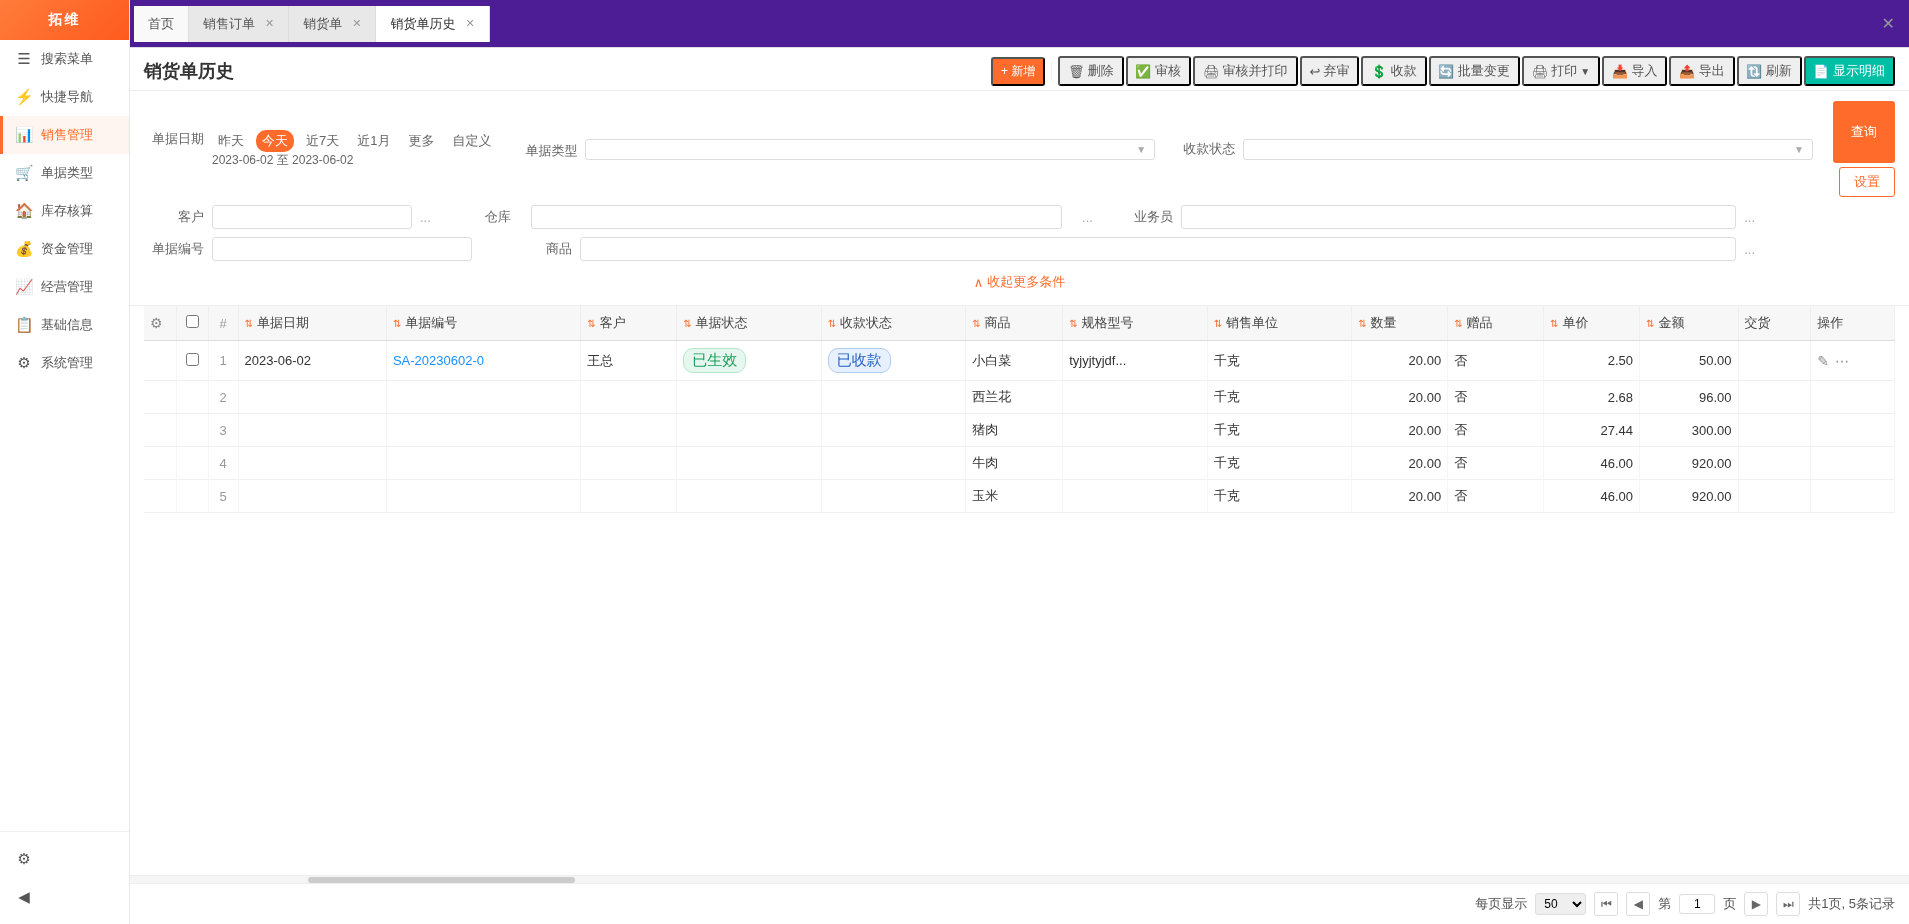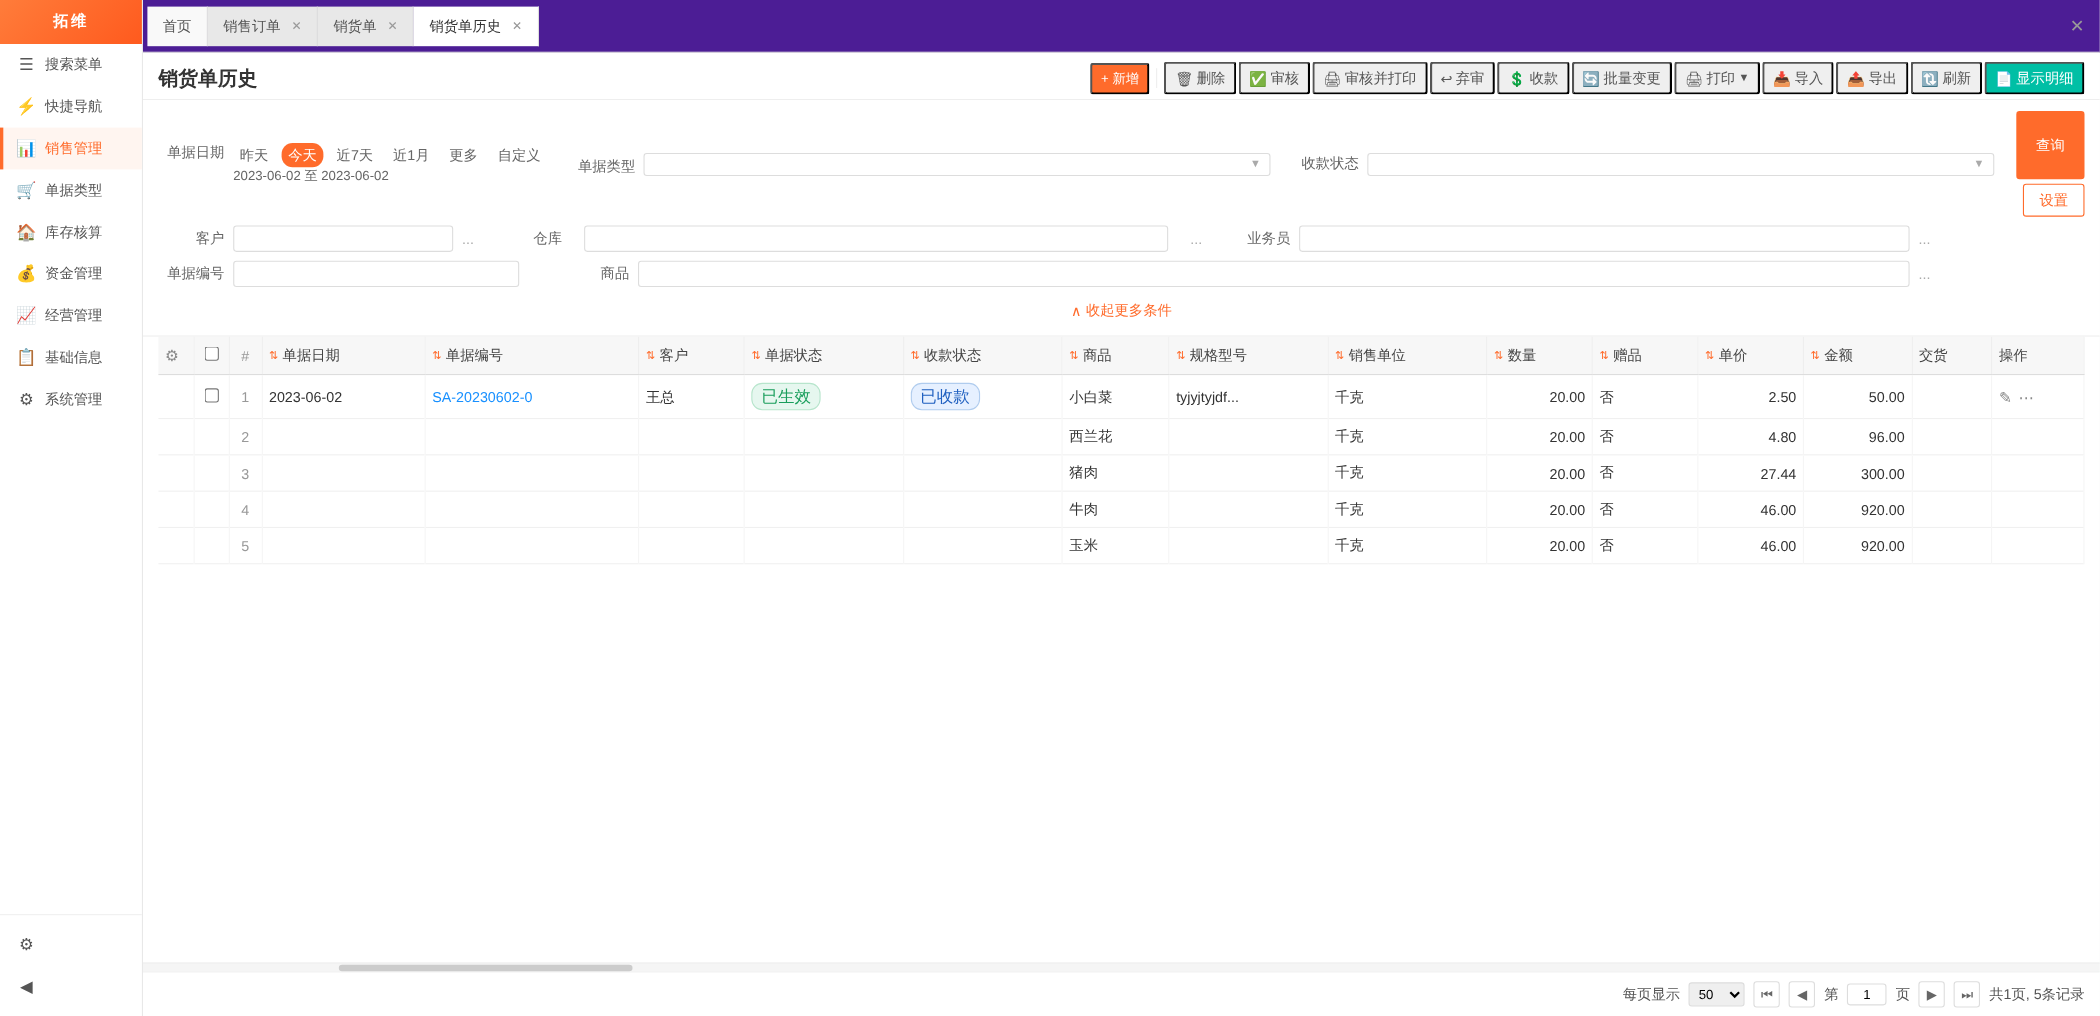--- a/index.html
+++ b/index.html
@@ -676,21 +676,21 @@
     <td></td>
     <td></td>
     <td></td>
     <td></td>
     <td></td>
     <td>西兰花</td>
     <td></td>
     <td>千克</td>
     <td style="text-align:right;">20.00</td>
     <td>否</td>
-    <td style="text-align:right;">4.80</td>
+    <td style="text-align:right;">2.68</td>
     <td style="text-align:right;">96.00</td>
     <td></td>
     <td>
       
     </td>
   </tr>
             <tr>
     <td></td>
     <td class="checkbox-col">
       

